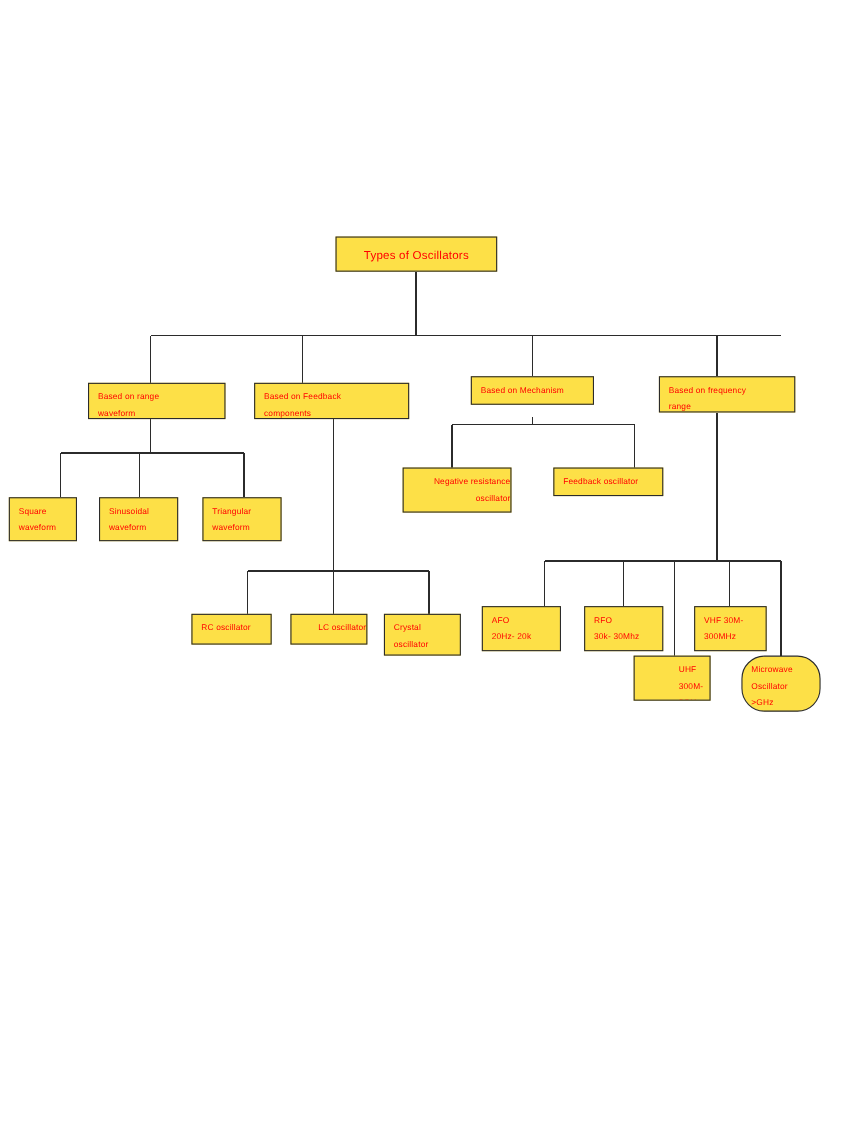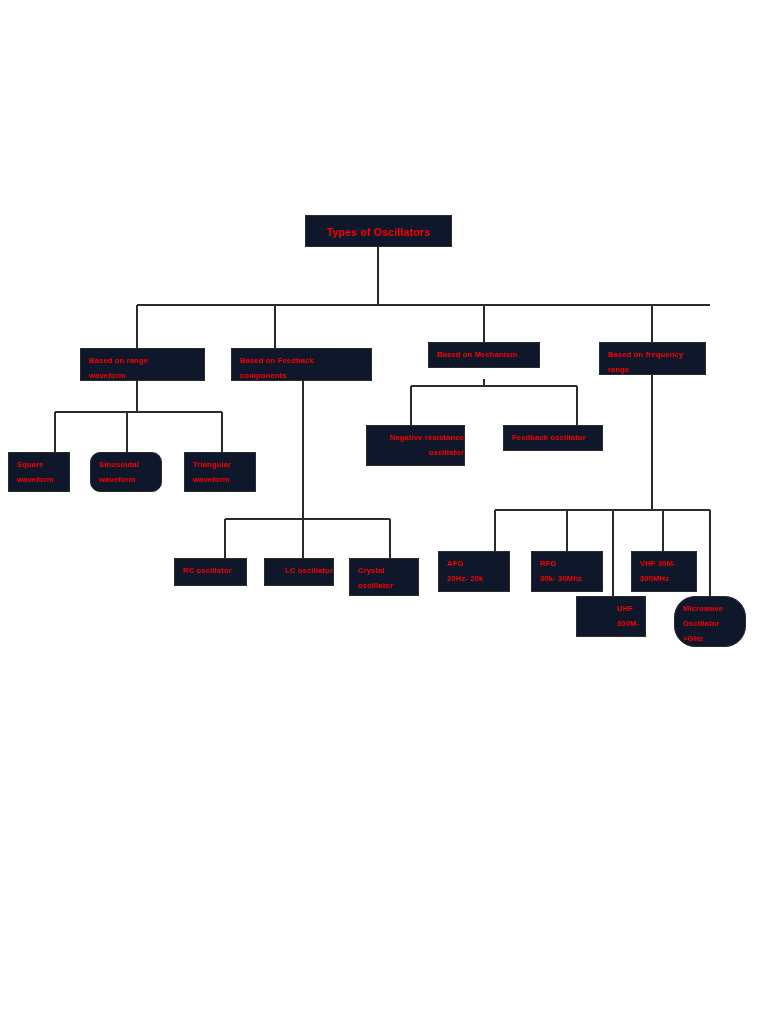--- a/index.html
+++ b/index.html
@@ -30,25 +30,25 @@
     left: 0;
     top: 0;
     width: 768px;
     height: 1024px;
     pointer-events: none;
   }
   .node {
     position: absolute;
     box-sizing: border-box;
     border: 1px solid #2b2b2b;
-    background: #0f172a;
+    background: #fde047;
     color: #ff0000;
     font-family: "Liberation Sans", sans-serif;
     font-size: 7.6px;
-    font-weight: bold;
+    font-weight: normal;
     line-height: 1.95;
     letter-spacing: 0.15px;
     padding: 5px 0 0 8px;
     white-space: pre-line;
     overflow: hidden;
   }
   .node.root {
     font-size: 10.5px;
     line-height: 1.4;
     padding: 9px 0 0 11px;
@@ -108,27 +108,27 @@
     <div class="node root centered" style="left:305px; top:215px; width:147px; height:32px;">Types of Oscillators</div>
 
     <div class="node" style="left:80px; top:348px; width:125px; height:33px;">Based on range
 waveform</div>
 
     <div class="node" style="left:231px; top:348px; width:141px; height:33px;">Based on Feedback
 components</div>
 
     <div class="node" style="left:428px; top:342px; width:112px; height:26px;">Based on Mechanism</div>
 
-    <div class="node" style="left:599px; top:342px; width:107px; height:33px;">Based on frequency
+    <div class="node" style="left:599px; top:342px; width:124px; height:33px;">Based on frequency
 range</div>
 
     <div class="node" style="left:8px; top:452px; width:62px; height:40px;">Square
 waveform</div>
 
-    <div class="node" style="left:90px; top:452px; width:72px; height:40px;border-radius:10px;">Sinusoidal
+    <div class="node" style="left:90px; top:452px; width:72px; height:40px;">Sinusoidal
 waveform</div>
 
     <div class="node" style="left:184px; top:452px; width:72px; height:40px;">Triangular
 waveform</div>
 
     <div class="node" style="left:366px; top:425px; width:99px; height:41px;text-align:right;">Negative resistance
 oscillator</div>
 
     <div class="node" style="left:503px; top:425px; width:100px; height:26px;">Feedback oscillator</div>
 

